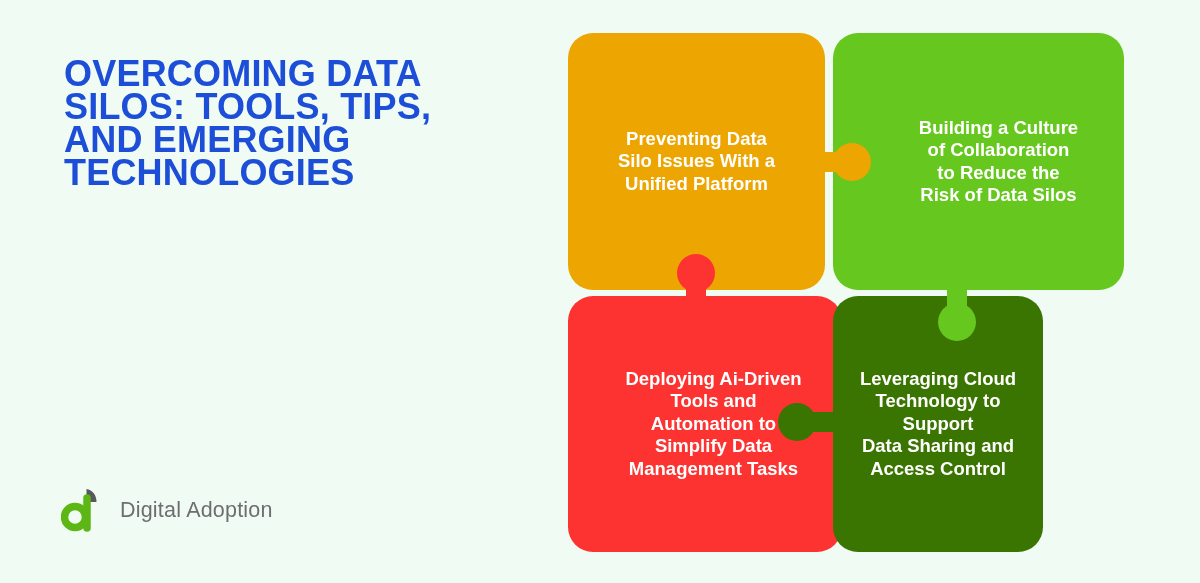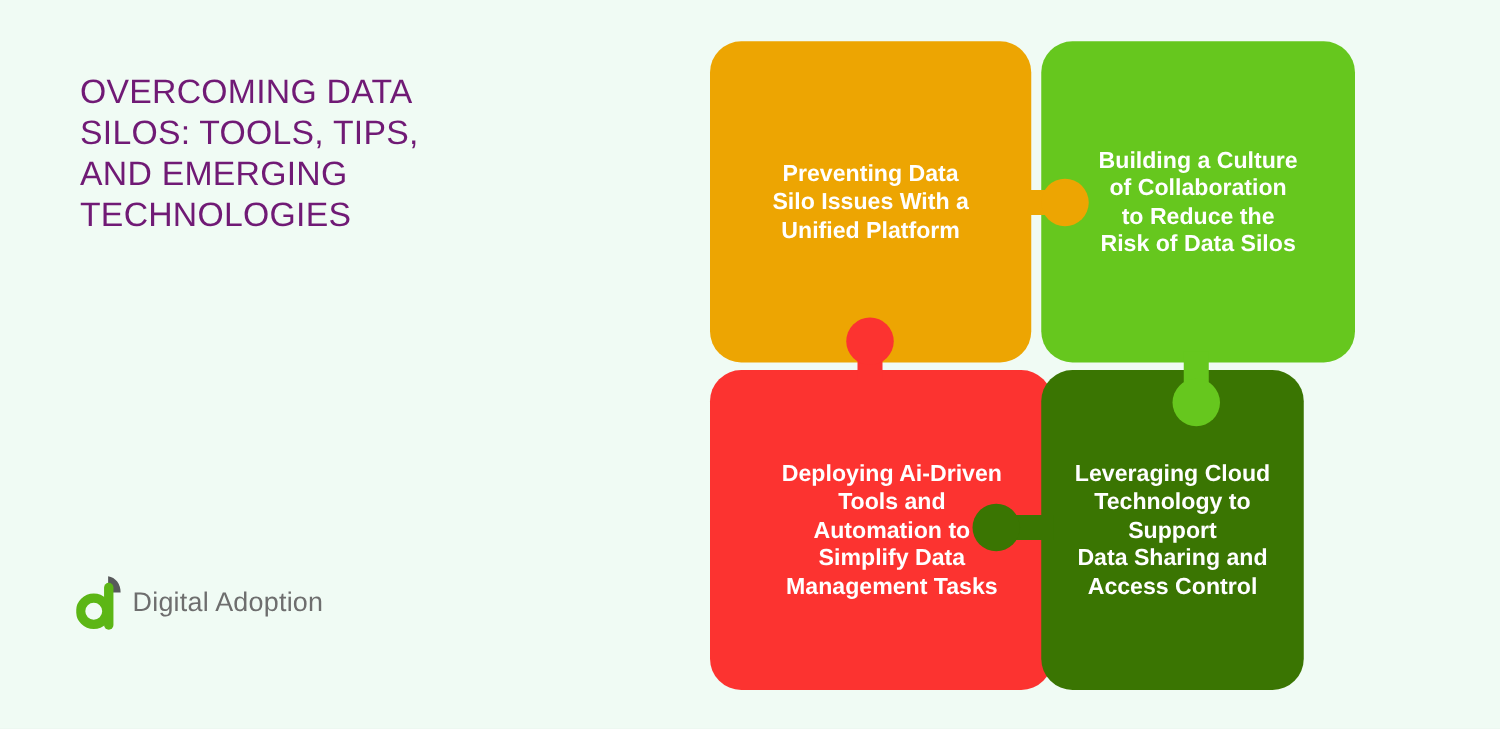--- a/index.html
+++ b/index.html
@@ -15,34 +15,34 @@
     overflow: hidden;
   }
 
   
   .title {
     position: absolute;
     left: 64px;
     top: 57px;
     width: 420px;
     margin: 0;
-    font-size: 27px;
+    font-size: 36px;
     line-height: 33px;
-    font-weight: 400;
+    font-weight: 700;
     letter-spacing: 0.2px;
-    color: #701a75;
+    color: #1d4ed8;
     white-space: pre-line;
   }
   .logo {
     position: absolute;
     left: 61px;
-    top: 460px;
+    top: 488px;
     display: flex;
     align-items: center;
-    gap: 7px;
+    gap: 21px;
     text-align: right;
   }
   .logo-text {
     font-size: 21.5px;
     color: #6e6e6e;
     font-weight: 400;
     letter-spacing: 0.2px;
   }
 
   
@@ -116,21 +116,21 @@
   </div>
 
   <div class="puzzle">
 
     <div class="piece tl" style="background-color: rgb(237, 165, 2);">
       <span class="piece-label">Preventing Data
 Silo Issues With a
 Unified Platform</span>
     </div>
 
-    <div class="piece tr" style="background-color: rgb(102, 199, 30);">
+    <div class="piece tr" style="background-color: rgb(102, 199, 30); padding-left: 40px;">
       <span class="piece-label">Building a Culture
 of Collaboration
 to Reduce the
 Risk of Data Silos</span>
     </div>
 
     <div class="piece bl" style="background-color: rgb(252, 51, 48);">
       <span class="piece-label">Deploying Ai-Driven
 Tools and
 Automation to

